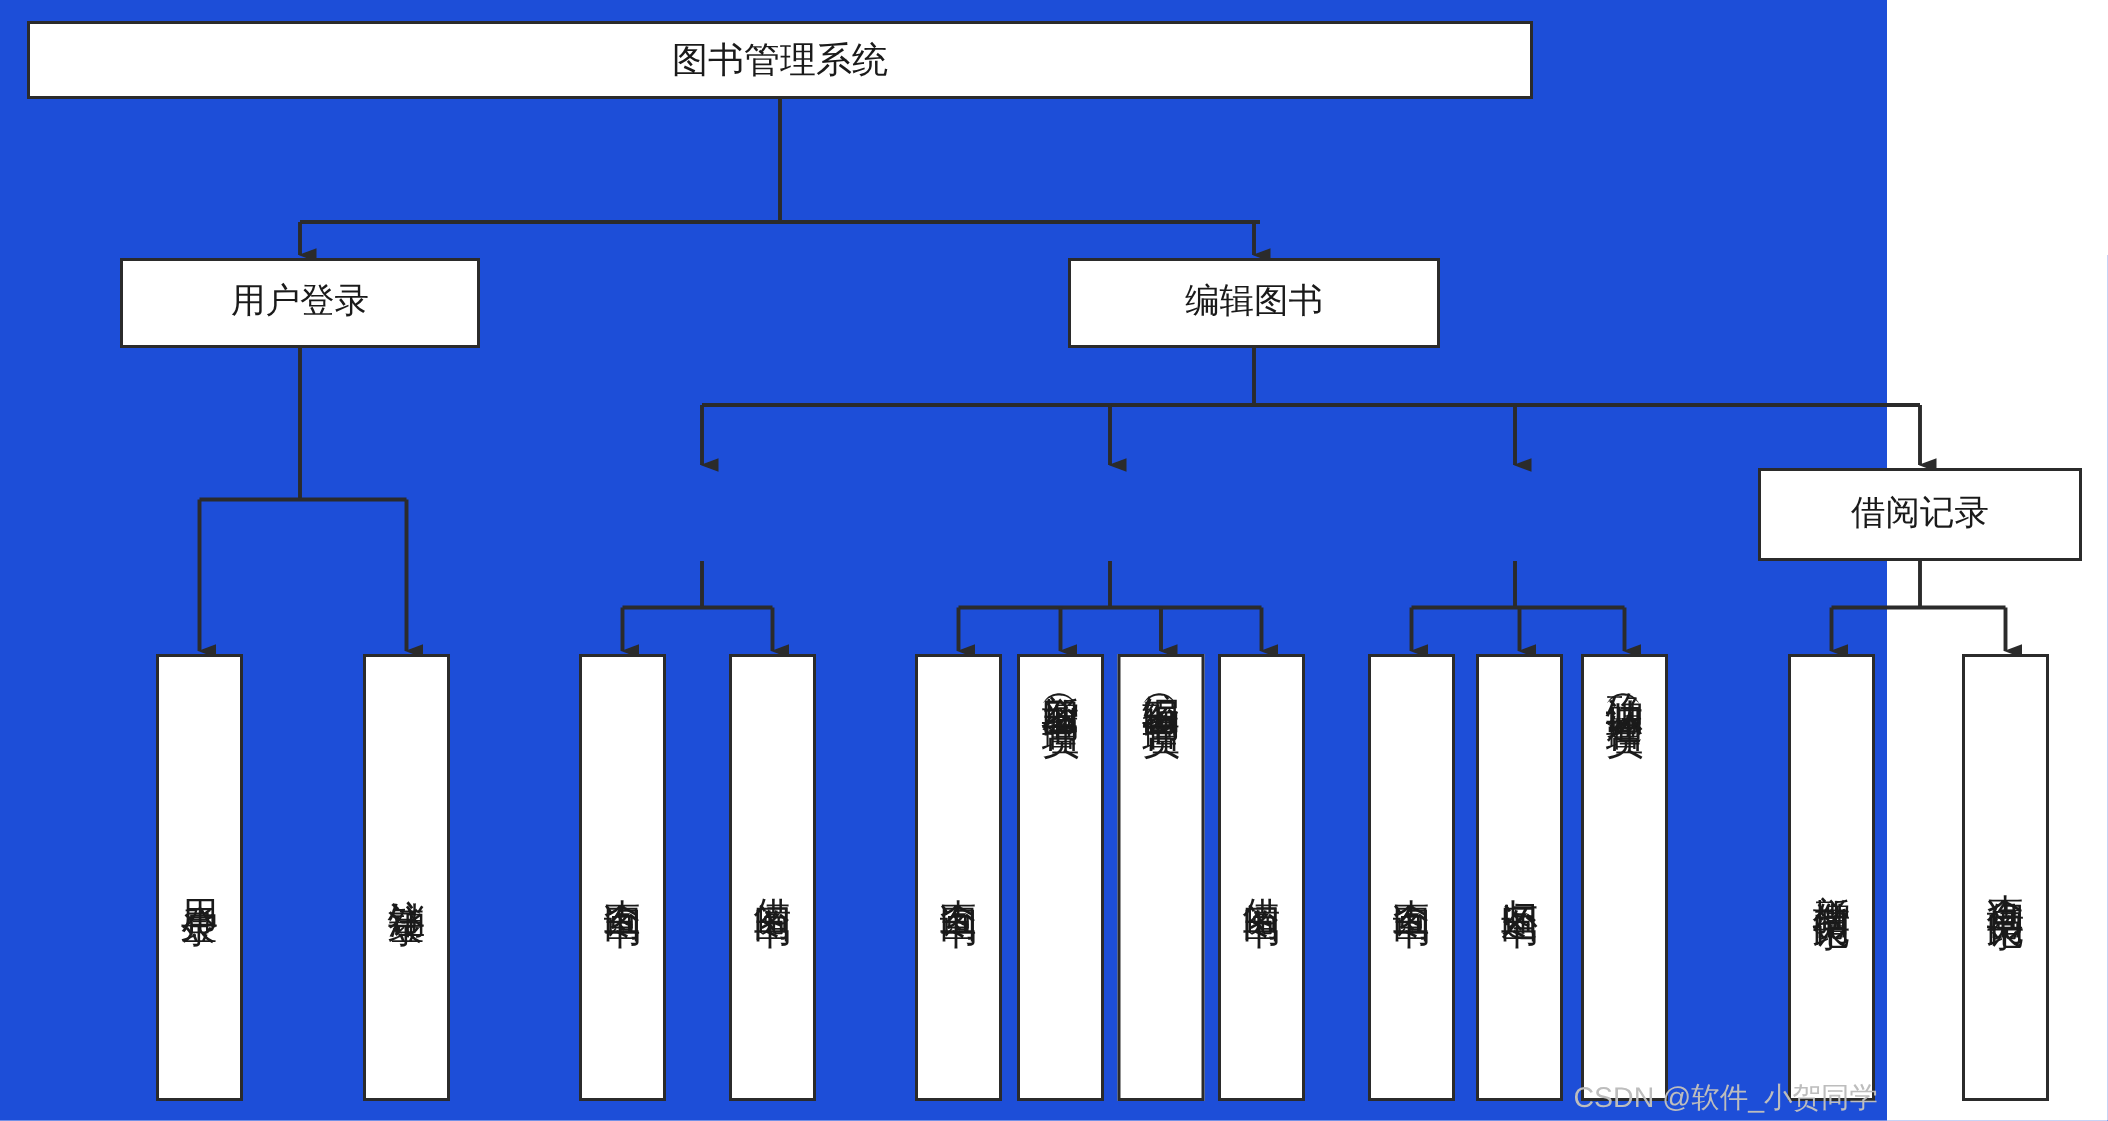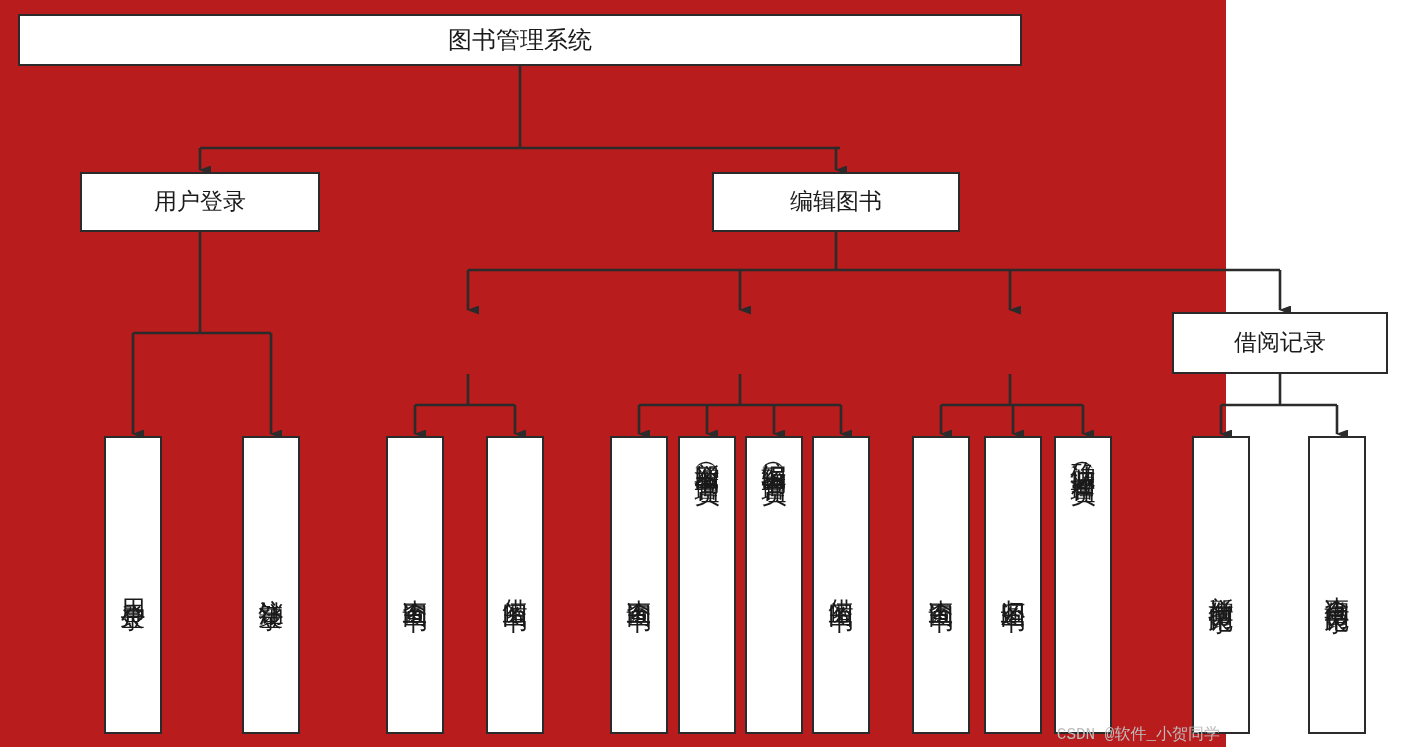--- a/index.html
+++ b/index.html
@@ -11,21 +11,22 @@
   body {
     width: 1405px;
     height: 747px;
     overflow: hidden;
     font-family: "DejaVu Sans", "Liberation Sans", sans-serif;
   }
   #diagram-root {
     position: relative;
     width: 1226px;
     height: 747px;
-    background: #b91c1c;
+    background: #1d4ed8;
+    padding-left: 32px;
   }
   svg.edges {
     position: absolute;
     left: 0;
     top: 0;
     width: 1405px;
     height: 747px;
     pointer-events: none;
   }
   .node {
@@ -69,24 +70,24 @@
   }
   
   .node.vert.center {
     align-items: center;
     padding-top: 0;
   }
   .watermark {
     position: absolute;
     right: 6px;
     bottom: 2px;
-    font-size: 16px;
+    font-size: 19px;
     color: #bdbdbd;
     white-space: nowrap;
-    font-family: Liberation Mono, monospace;
+    font-family: Liberation Sans, sans-serif;
     text-align: center;
   }
 </style>
 </head>
 <body>
 
 <div id="diagram-root">
 
   <svg class="edges" viewBox="0 0 1405 747" xmlns="http://www.w3.org/2000/svg">
     <defs>

